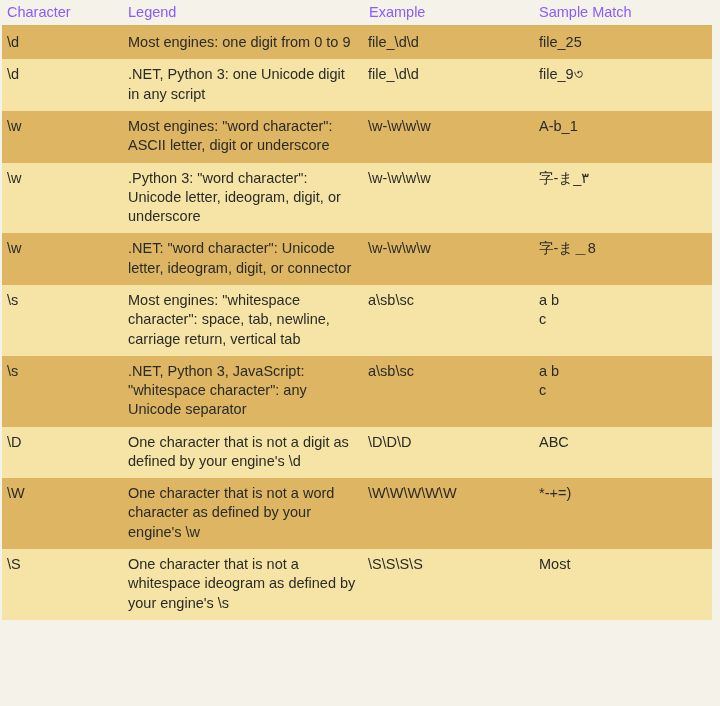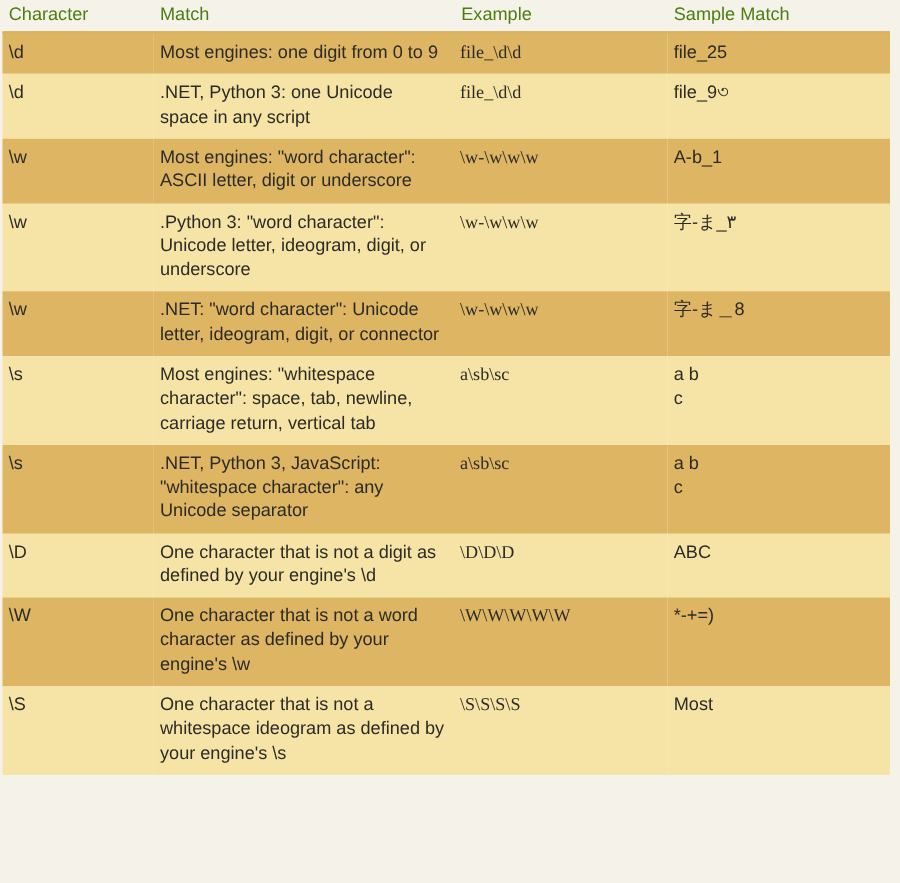--- a/index.html
+++ b/index.html
@@ -32,41 +32,41 @@
   table.cheatsheet col.c-char     { width: 121px; }
   table.cheatsheet col.c-legend   { width: 241px; }
   table.cheatsheet col.c-example  { width: 170px; }
   table.cheatsheet col.c-sample   { width: 178px; }
 
   thead th {
     background: #f5f3e9;
     text-align: left;
     font-weight: normal;
     font-size: 14.5px;
-    color: #4d7c0f;
+    color: #8b5cf6;
     padding: 3px 0 4px 5px;
     vertical-align: top;
     line-height: 1.25;
   }
   thead tr {
     border-bottom: 2px solid #d9b45f;
   }
   tbody td {
     vertical-align: top;
     padding: 6px 8px 7px 5px;
     line-height: 1.33;
     word-wrap: break-word;
     overflow-wrap: break-word;
   }
   tbody tr.band-dark td { background: #ddb563; }
   tbody tr.band-light td { background: #f6e4a7; }
 
   td.col-char   { padding-left: 5px; white-space: nowrap; }
   td.col-legend { padding-left: 5px; }
-  td.col-example{ padding-left: 4px; white-space: nowrap; font-family: Liberation Serif, serif; }
+  td.col-example{ padding-left: 4px; white-space: nowrap; }
   td.col-sample { padding-left: 5px; }
 
   .ital { }
   .sample-line { display: block; }
   .uni { font-family: Liberation Sans, sans-serif; }
   .footer-strip {
     position: absolute;
     left: 0;
     bottom: 0;
     width: 720px;
@@ -81,37 +81,37 @@
   <table class="cheatsheet">
     <colgroup>
       <col class="c-char">
       <col class="c-legend">
       <col class="c-example">
       <col class="c-sample">
     </colgroup>
     <thead>
       <tr>
         <th>Character</th>
-        <th>Match</th>
+        <th>Legend</th>
         <th>Example</th>
         <th>Sample Match</th>
       </tr>
     </thead>
     <tbody id="tbody">
         <tr class="band-dark">
           <td class="col-char">\d</td>
           <td class="col-legend">Most engines: one digit from 0 to 9</td>
           <td class="col-example">file_\d\d</td>
           <td class="col-sample">
             <span class="sample-line uni">file_25</span>
           </td>
         </tr>
         <tr class="band-light">
           <td class="col-char">\d</td>
-          <td class="col-legend">.NET, Python 3: one Unicode space in any script</td>
+          <td class="col-legend">.NET, Python 3: one Unicode digit in any script</td>
           <td class="col-example">file_\d\d</td>
           <td class="col-sample">
             <span class="sample-line uni">file_9৩</span>
           </td>
         </tr>
         <tr class="band-dark">
           <td class="col-char">\w</td>
           <td class="col-legend">Most engines: "word character": ASCII letter, digit or underscore</td>
           <td class="col-example">\w-\w\w\w</td>
           <td class="col-sample">

